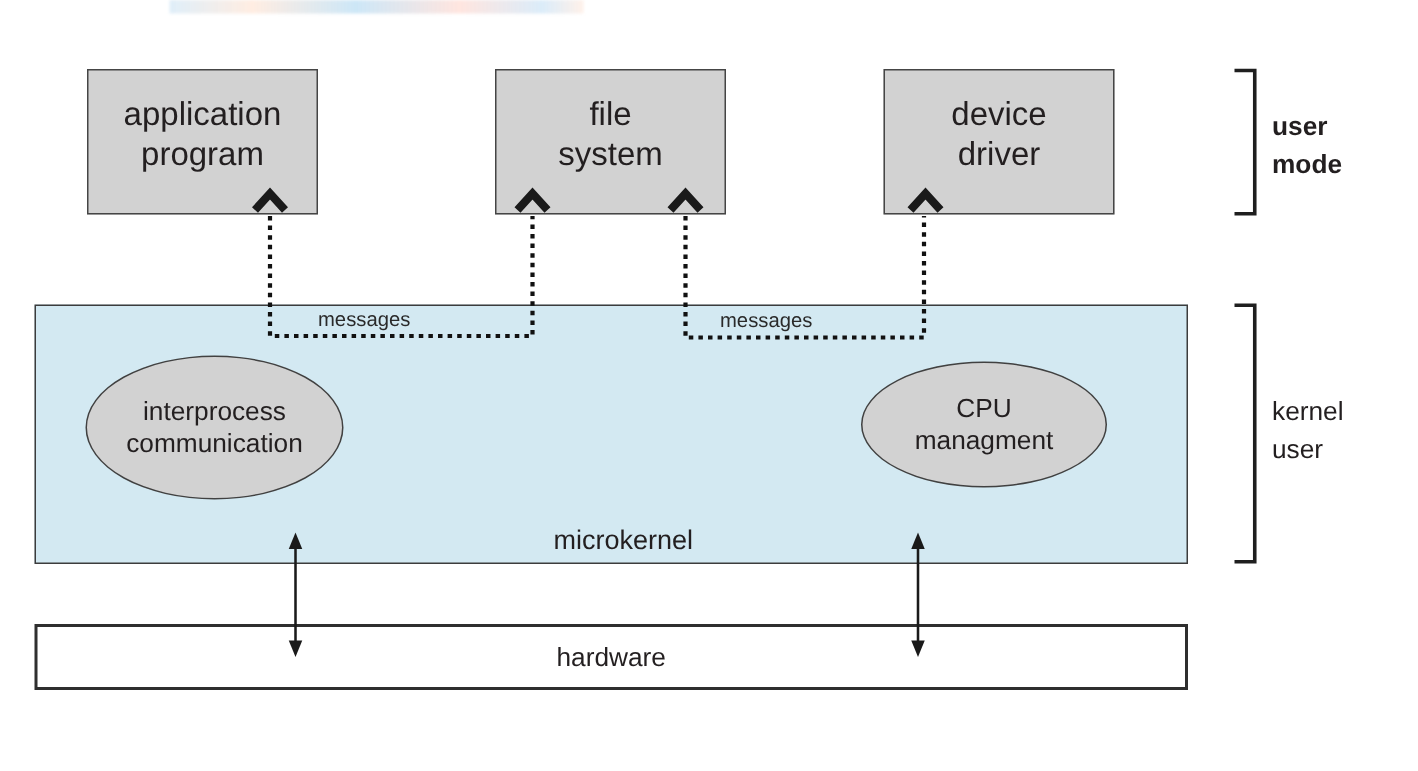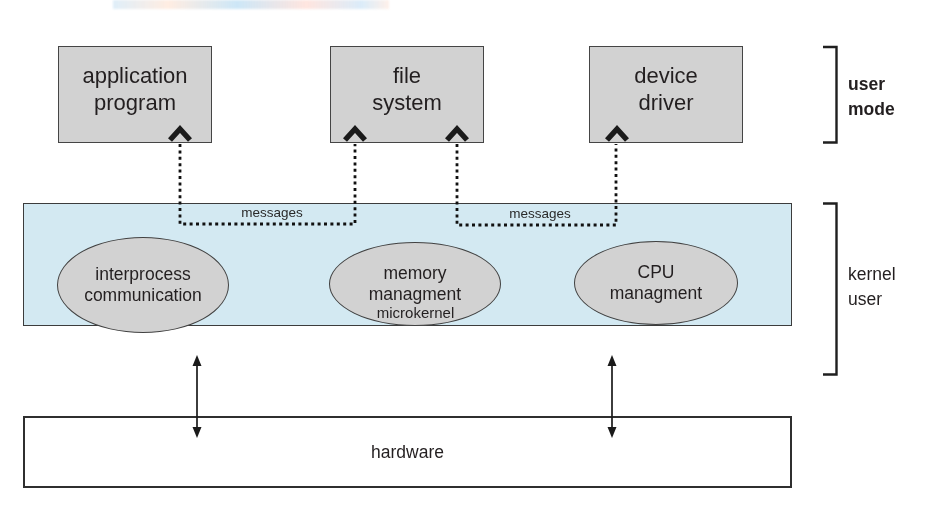--- a/index.html
+++ b/index.html
@@ -27,45 +27,45 @@
     display:flex;align-items:center;justify-content:center;
     text-align:center;
     box-sizing:border-box;
   }
   .top-box{width:154px;height:97px;top:46px;font-size:22px;line-height:1.2;}
   .top-box .lbl{white-space:pre-line;padding-bottom:10px;}
   .box-app{left:58px;}
   .box-file{left:330px;}
   .box-dev{left:589px;}
   .kernel{
-    position:absolute;left:23px;top:203px;width:769px;height:123px;
+    position:absolute;left:23px;top:203px;width:769px;height:173px;
     background:#d3e9f2;border:1.6px solid #3c3c3c;box-sizing:border-box;
   }
   .ellipse{
     position:absolute;
     background:#d2d2d2;border:1.5px solid #414141;border-radius:50%;
     display:flex;align-items:center;justify-content:center;
     text-align:center;font-size:17.5px;line-height:1.2;
     box-sizing:border-box;
   }
   .ellipse .lbl{white-space:pre-line;}
   .el-ipc{left:33px;top:33px;width:172px;height:96px;}
   .el-mem{left:305px;top:38px;width:172px;height:84px;}
   .el-cpu{left:550px;top:37px;width:164px;height:84px;}
   .microkernel-label{
     position:absolute;left:0;right:0;bottom:4px;
-    text-align:center;font-size:15px;
+    text-align:center;font-size:18px;
     transform:translateX(8px);
   }
   .hardware{
-    left:23px;top:416px;width:769px;height:72px;
+    left:23px;top:416px;width:769px;height:44px;
     background:#ffffff;border:2px solid #2f2f2f;font-size:17.5px;
   }
   .msg{
-    position:absolute;width:120px;text-align:center;
+    position:absolute;width:120px;
     font-size:13.5px;color:#2a2a2a;z-index:3;
   }
   .msg-left{left:212px;top:205px;}
   .msg-right{left:480px;top:206px;}
   .mode-label{
     position:absolute;left:848px;
     font-size:17.5px;line-height:1.45;white-space:pre-line;
   }
   .mode-user{top:72px;font-weight:bold;}
   .mode-kernel{top:262px;}
@@ -90,24 +90,20 @@
   </div>
   <div class="box top-box box-file">
     <span class="lbl">file
 system</span>
   </div>
 
   <div class="kernel">
     <div class="ellipse el-ipc">
       <span class="lbl">interprocess
 communication</span>
-    </div>
-    <div class="ellipse el-mem">
-      <span class="lbl">memory
-managment</span>
     </div>
     <div class="ellipse el-cpu">
       <span class="lbl">CPU
 managment</span>
     </div>
     <div class="microkernel-label">microkernel</div>
   </div>
 
   <div class="box hardware">
     <span class="lbl">hardware</span>

